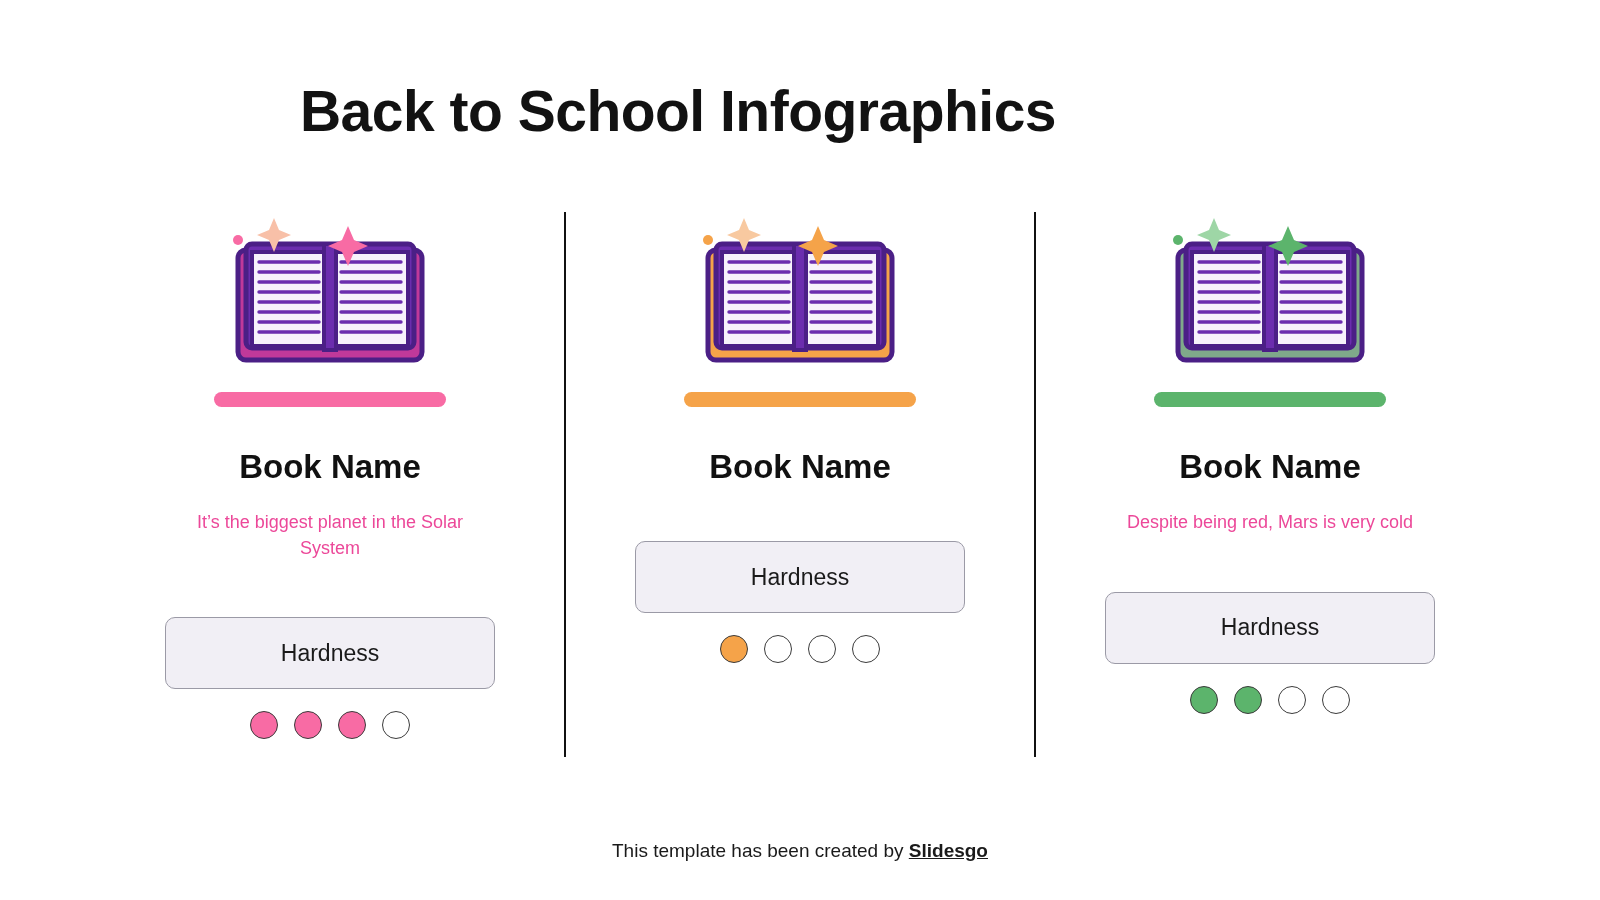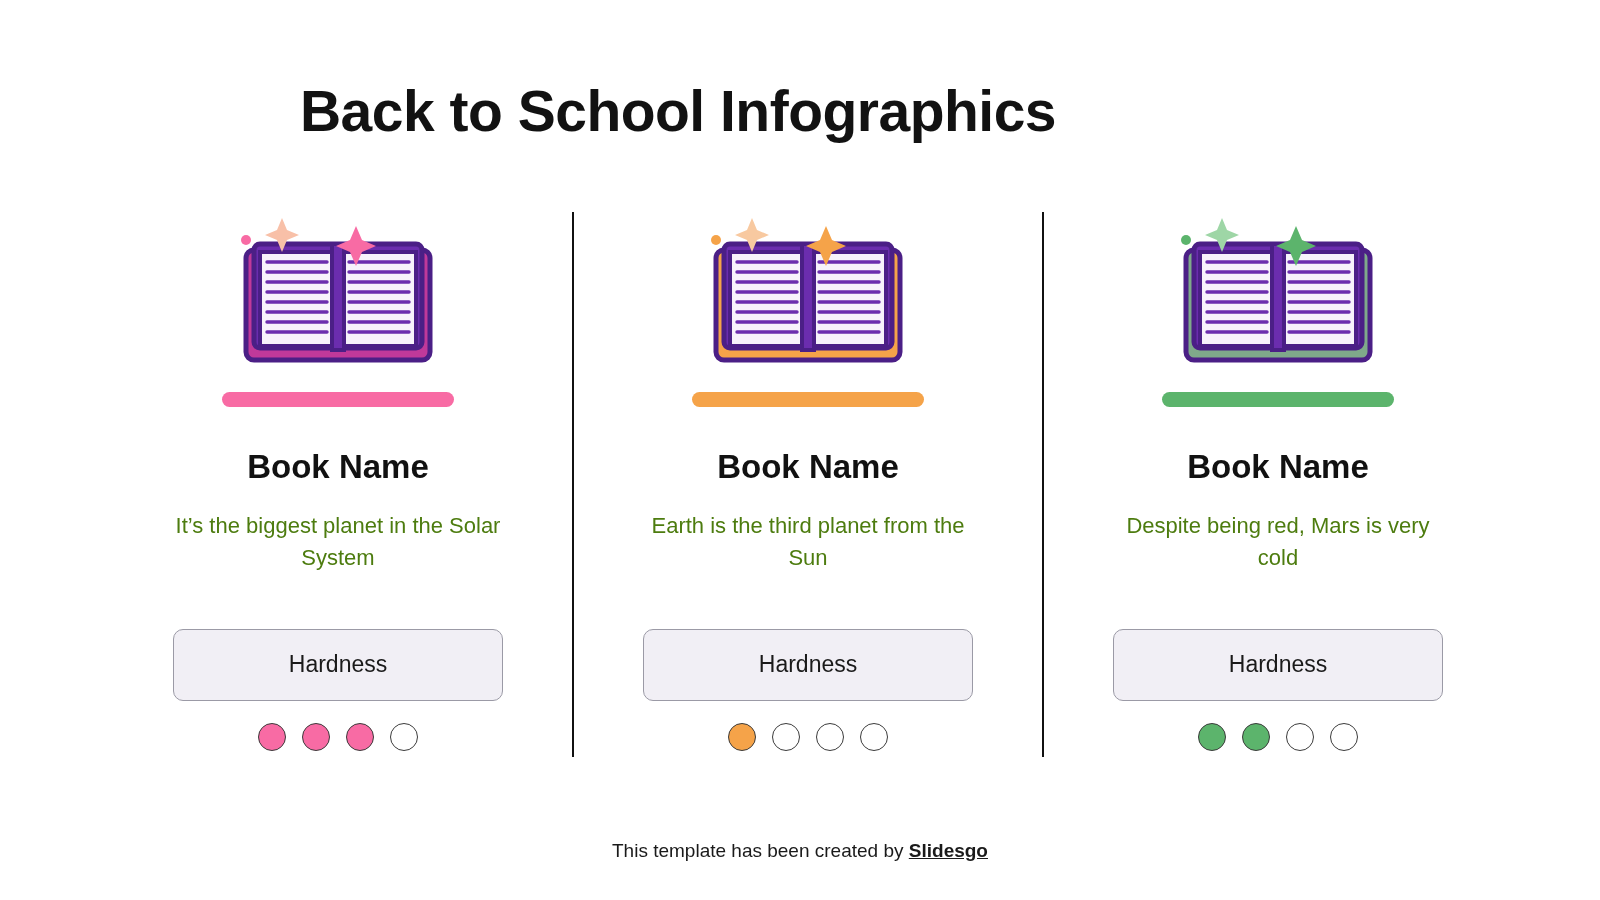--- a/index.html
+++ b/index.html
@@ -26,21 +26,21 @@
     width: 1356px;
     text-align: center;
     font-size: 57px;
     font-weight: bold;
     letter-spacing: -0.5px;
     color: #121212;
   }
   .columns {
     position: absolute;
     top: 210px;
-    left: 128px;
+    left: 120px;
     width: 1360px;
     height: 560px;
     display: flex;
     flex-direction: row;
     align-items: flex-start;
     justify-content: space-between;
   }
   .col {
     position: relative;
     width: 420px;
@@ -78,24 +78,24 @@
   }
   .book-name {
     margin-top: 42px;
     font-size: 33px;
     font-weight: bold;
     color: #111111;
     line-height: 1.1;
   }
   .desc {
     margin-top: 25px;
-    font-size: 22px;
+    font-size: 18px;
     line-height: 1.42;
     text-align: center;
-    color: #4d7c0f;
+    color: #ec4899;
     max-width: 330px;
   }
   .hardness-box {
     margin-top: 56px;
     width: 330px;
     height: 72px;
     border: 1.6px solid #9b9aa6;
     border-radius: 10px;
     background: #f1eff5;
     display: flex;
@@ -218,21 +218,20 @@
             <line x1="111" y1="64" x2="171" y2="64"></line>
               <line x1="111" y1="74" x2="171" y2="74"></line>
             <line x1="111" y1="84" x2="171" y2="84"></line>
               <line x1="111" y1="94" x2="171" y2="94"></line>
           </g>
           <rect x="94" y="6" width="12" height="106" fill="#6B2DAE" stroke="#4B1F86" stroke-width="4"></rect>
         </svg>
       </div>
       <div class="underline-bar" style="background:#F5A349;"></div>
       <div class="book-name">Book Name</div>
-      <div class="desc">Earth is the third planet from the Sun</div>
       <div class="hardness-box">
         <span>Hardness</span>
       </div>
       <div class="dots">
         <span class="dot" style="background:#F5A349;"></span>
         <span class="dot"></span>
         <span class="dot"></span>
         <span class="dot"></span>
       </div>
     </div>

